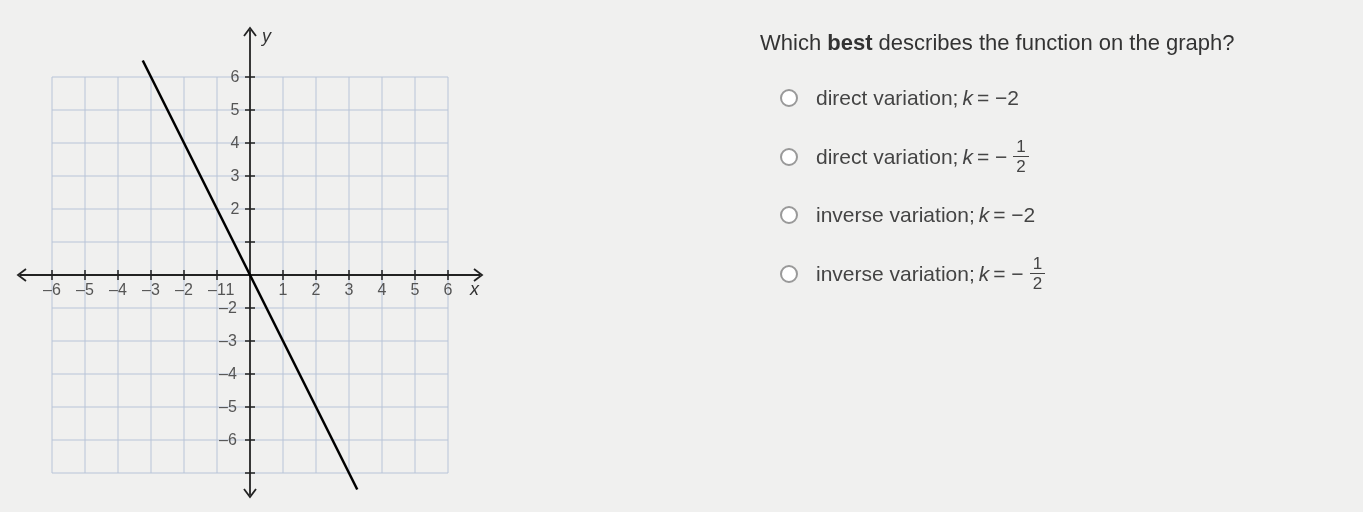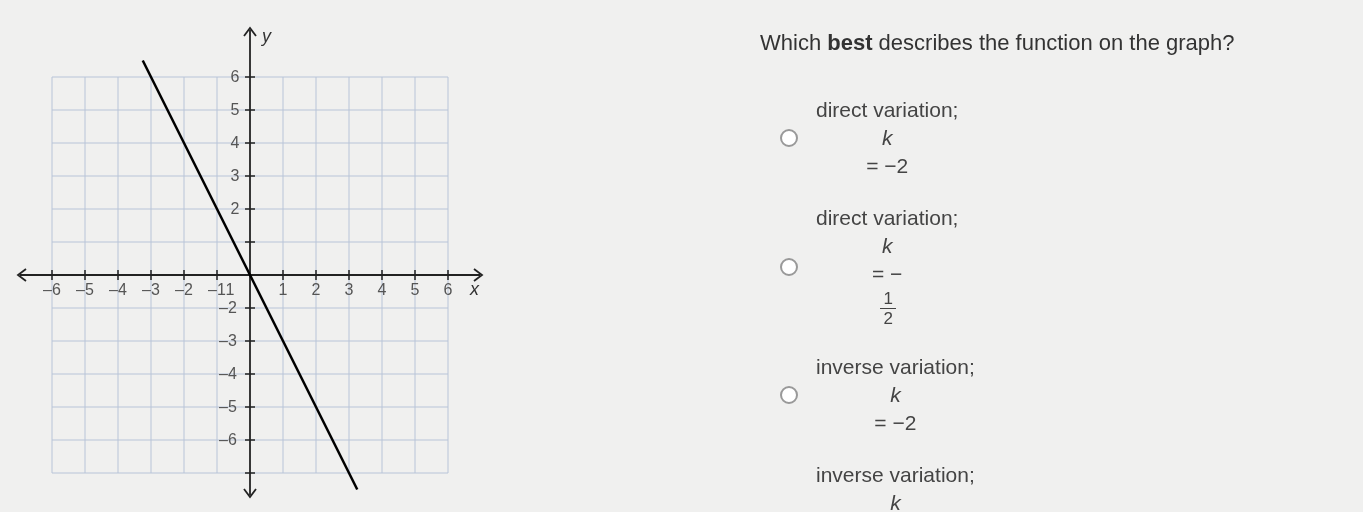--- a/index.html
+++ b/index.html
@@ -21,21 +21,21 @@
       width: 100%;
       height: 100%;
     }
     .question-area {
       flex: 1;
       padding: 20px 20px 20px 260px;
     }
     .question-text {
       font-size: 22px;
       color: #333;
-      margin-bottom: 42px;
+      margin-bottom: 30px;
     }
     .options {
       display: flex;
       flex-direction: column;
       gap: 28px;
       padding-left: 20px;
     }
     .option {
       display: flex;
       align-items: center;
@@ -49,21 +49,20 @@
       border-radius: 50%;
       flex-shrink: 0;
       background: #fff;
     }
     .option-label {
       font-size: 21px;
       color: #444;
       display: flex;
       align-items: center;
       gap: 4px;
-      flex-direction: column;
     }
     .italic { font-style: italic; }
     .fraction {
       display: inline-flex;
       flex-direction: column;
       align-items: center;
       font-size: 17px;
       line-height: 1;
       vertical-align: middle;
       margin-left: 2px;

